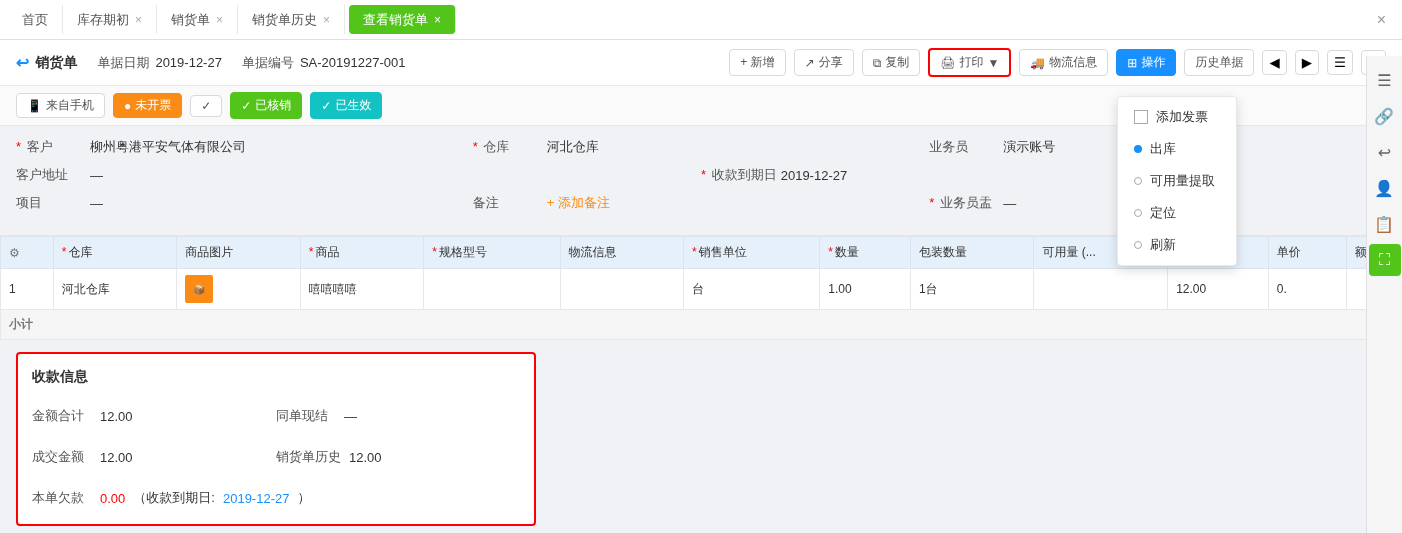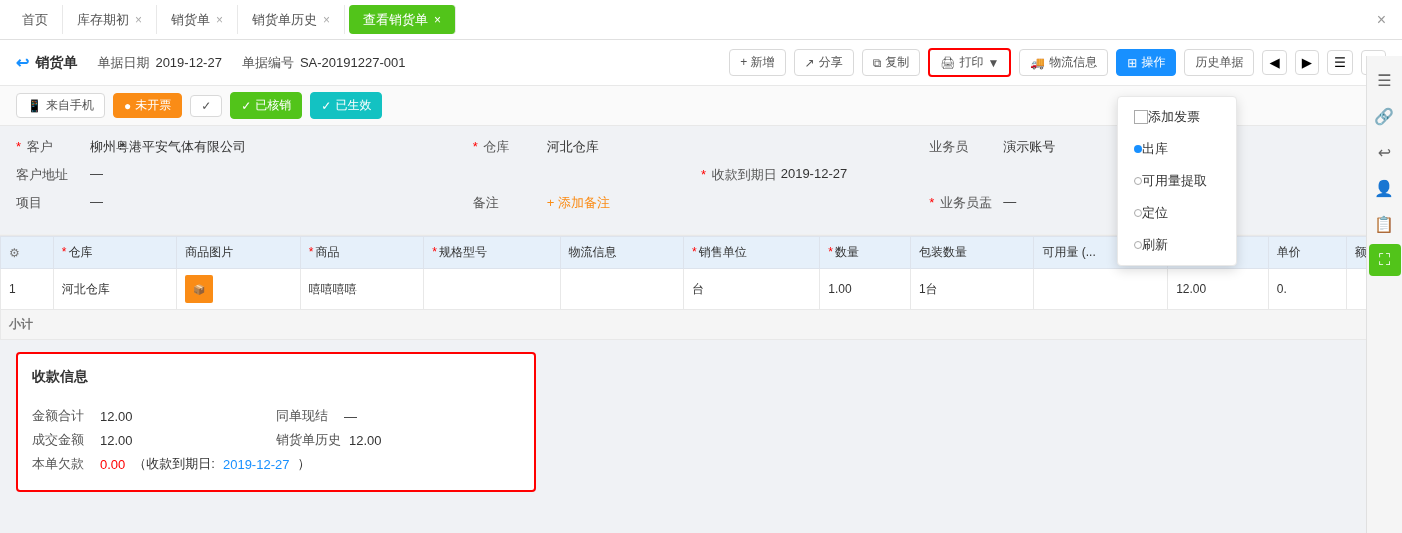--- a/index.html
+++ b/index.html
@@ -65,21 +65,21 @@
     .btn-sm.orange { background: #fa8c16; color: #fff; border-color: #fa8c16; }
 
     
     .form-section {
       padding: 12px 16px; border-bottom: 1px solid #f0f0f0;
     }
     .form-row {
       display: flex; align-items: center; margin-bottom: 10px; gap: 0;
     }
     .form-field {
-      display: flex; flex: 1; min-width: 200px;
+      display: flex; align-items: center; flex: 1; min-width: 200px;
     }
     .field-label {
       color: #555; white-space: nowrap; min-width: 70px; font-size: 13px;
     }
     .field-required { color: red; margin-right: 2px; }
     .field-value {
       color: #333; font-size: 13px; margin-left: 4px;
     }
     .add-note { color: #fa8c16; cursor: pointer; margin-left: 4px; }
 
@@ -100,39 +100,39 @@
     .col-required { color: red; margin-right: 2px; }
     .gear-icon { color: #777; }
 
     
     .payment-section {
       border: 2px solid red; margin: 12px 16px; padding: 14px;
       border-radius: 4px; width: 520px; background: #fff;
     }
     .payment-title { font-size: 14px; font-weight: bold; margin-bottom: 18px; }
     .payment-grid {
-      display: grid; grid-template-columns: 1fr 1fr; gap: 0 0;
+      display: grid; grid-template-columns: 1fr 1fr; gap: 17px 0;
     }
     .payment-item {
       display: flex; align-items: center; gap: 8px; padding: 3px 0;
     }
     .payment-label { color: #555; min-width: 60px; }
     .payment-value { color: #333; }
     .payment-value.red { color: red; }
     .payment-value.date-link { color: #1890ff; }
 
     
     .dropdown-overlay {
       position: absolute; top: 96px; right: 165px;
       background: #fff; border: 1px solid #e8e8e8; border-radius: 4px;
       box-shadow: 0 4px 12px rgba(0,0,0,0.15); z-index: 100; min-width: 120px;
       padding: 4px 0;
     }
     .dropdown-item {
-      display: flex; align-items: center; padding: 7px 16px;
+      display: flex; align-items: center; gap: 8px; padding: 7px 16px;
       cursor: pointer; font-size: 13px; color: #333;
     }
     .dropdown-dot { width: 8px; height: 8px; border-radius: 50%; }
     .dropdown-dot.blue { background: #1890ff; }
     .sidebar-icon-btn {
       width: 32px; height: 32px; display: flex; align-items: center; justify-content: center;
       cursor: pointer; border-radius: 4px; color: #666; font-size: 16px;
     }
     .sidebar-icon-btn.active-green { background: #52c41a; color: #fff; }
 

